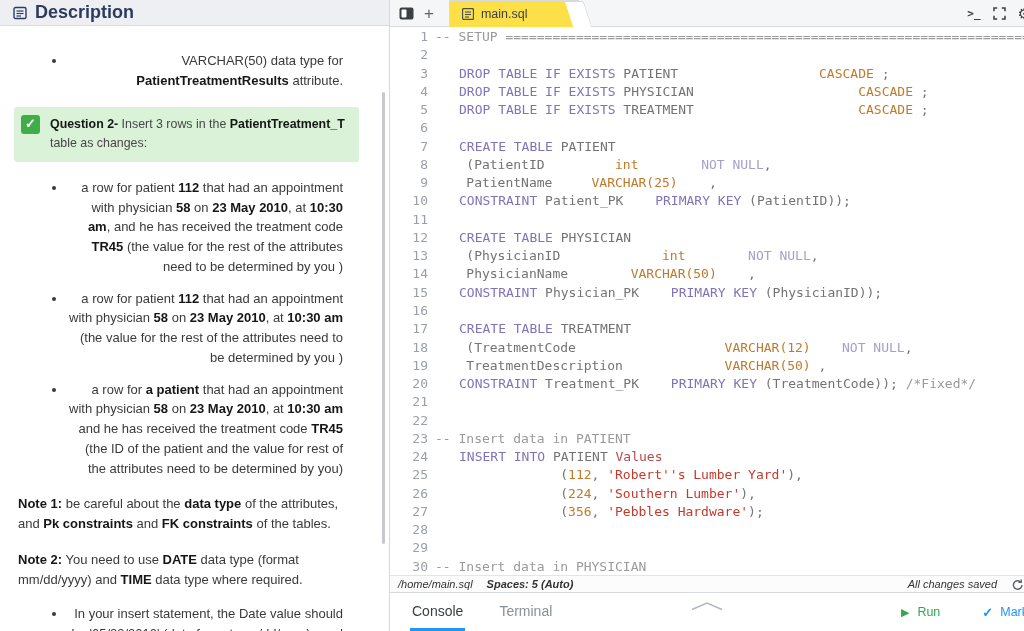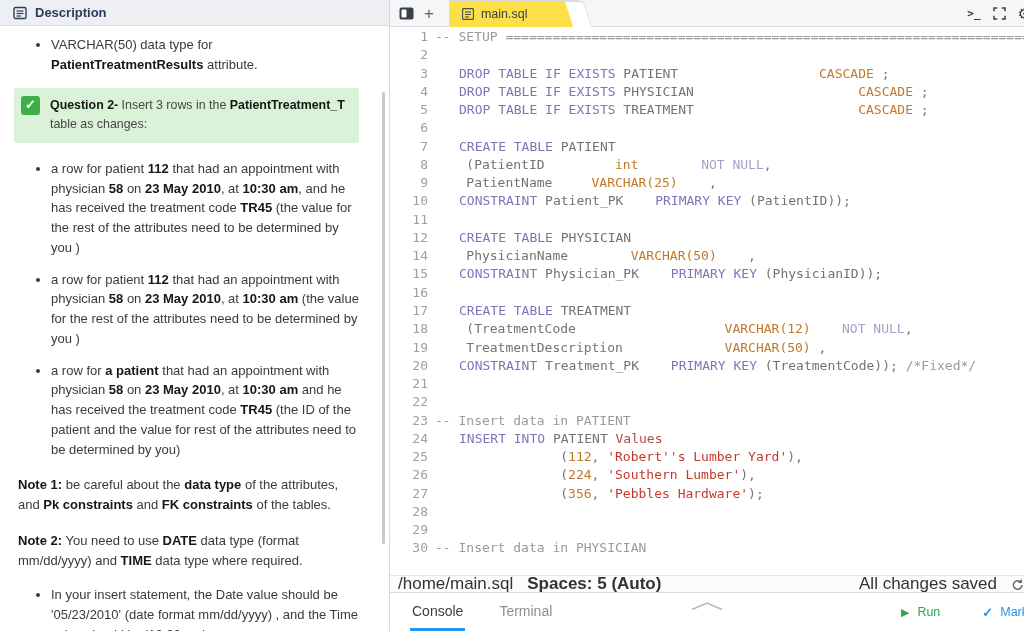--- a/index.html
+++ b/index.html
@@ -11,24 +11,24 @@
   *{margin:0;padding:0;box-sizing:border-box;}
   html,body{width:1024px;height:631px;overflow:hidden;}
   body{font-family:"Liberation Sans",sans-serif;background:#fff;color:#3a3a3a;}
   .app{display:flex;width:1024px;height:631px;}
 
   
   .left{flex:0 0 390px;width:390px;height:100%;position:relative;overflow:hidden;
         border-right:1px solid #d5d9de;display:flex;flex-direction:column;background:#fff;}
   .panel-header{height:26px;background:#edeff3;border-bottom:1px solid #d8dce1;
         display:flex;align-items:center;gap:8px;padding:0 13px;
-        color:var(--header_navy);font-size:13px;font-weight:600;flex:0 0 26px;}
+        color:var(--header_navy);font-size:18px;font-weight:600;flex:0 0 26px;}
   .panel-body{flex:1;padding:9px 30px 0 18px;font-size:13px;line-height:1.52;overflow:hidden;}
   .panel-body b{color:#161616;}
-  ul.blist{list-style:disc;padding-left:33px;margin:0;}
+  ul.blist{list-style:disc;padding-left:33px;margin:16px;text-align:right;}
   ul.blist li{margin-bottom:12px;}
   .qbox{background:var(--qbox_green);border-radius:3px;margin:13px 0 16px -4px;
         padding:8px 12px 9px 36px;position:relative;font-size:12.4px;line-height:1.55;color:#474747;}
   .qcheck{position:absolute;left:7px;top:8px;width:19px;height:19px;background:var(--check_green);
         color:#fff;border-radius:3px;display:flex;align-items:center;justify-content:center;
         font-size:13px;font-weight:bold;}
   .note{margin:16px 0 0;}
   .blist.tail{margin-top:15px;}
   .scroll-thumb{position:absolute;right:4px;top:92px;width:3px;height:452px;
         background:#c6cad0;border-radius:2px;}
@@ -53,21 +53,21 @@
   .editor{flex:1;background:#fff;overflow:hidden;font-family:"DejaVu Sans Mono",monospace;
         font-size:13px;line-height:18.28px;padding-top:1px;}
   .cl{white-space:pre;height:18.28px;}
   .ln{display:inline-block;width:38px;text-align:right;color:var(--linenum);}
   .ct{margin-left:7px;color:#3b3b3b;}
   .tk-p{color:#737373;} .tk-k{color:var(--kw);padding-left:24px;} .tk-k2{color:var(--kw2);text-align:center;}
   .tk-t{color:var(--type);} .tk-n{color:var(--num);} .tk-s{color:var(--str);}
   .tk-v{color:var(--val);} .tk-c{color:var(--comment);}
 
   .statusbar{height:17px;flex:0 0 17px;border-top:1px solid #e3e6e9;background:#fcfcfc;
-        display:flex;align-items:center;font-size:17px;color:#333;padding:0 6px 0 8px;gap:14px;overflow:hidden;}
+        display:flex;align-items:center;font-size:11px;color:#333;padding:0 6px 0 8px;gap:14px;overflow:hidden;font-style:italic;}
   .spaces{font-weight:bold;}
   .saved{margin-left:auto;}
   .sync-icon{display:flex;align-items:center;margin-right:-6px;}
 
   .bottombar{height:39px;flex:0 0 39px;border-top:1px solid #d7dade;display:flex;align-items:stretch;
         padding:0 0 0 20px;position:relative;background:#fff;overflow:hidden;}
   .btab{display:flex;align-items:center;padding:0 2px;margin-right:32px;font-size:14px;
         color:#8a9095;border-bottom:3px solid transparent;cursor:pointer;}
   .btab.active{color:#3c4043;border-bottom-color:var(--accent_blue);}
   .collapse{position:absolute;left:50%;transform:translateX(-50%);top:4px;cursor:pointer;}
@@ -164,20 +164,21 @@
         <div class="cl"><span class="ln">3</span><span class="ct"><span class="tk-k">DROP TABLE IF EXISTS</span><span class="tk-p"> PATIENT                  </span><span class="tk-t">CASCADE</span><span class="tk-p"> ;</span></span></div>
         <div class="cl"><span class="ln">4</span><span class="ct"><span class="tk-k">DROP TABLE IF EXISTS</span><span class="tk-p"> PHYSICIAN                     </span><span class="tk-t">CASCADE</span><span class="tk-p"> ;</span></span></div>
         <div class="cl"><span class="ln">5</span><span class="ct"><span class="tk-k">DROP TABLE IF EXISTS</span><span class="tk-p"> TREATMENT                     </span><span class="tk-t">CASCADE</span><span class="tk-p"> ;</span></span></div>
         <div class="cl"><span class="ln">6</span><span class="ct"></span></div>
         <div class="cl"><span class="ln">7</span><span class="ct"><span class="tk-k">CREATE TABLE</span><span class="tk-p"> PATIENT</span></span></div>
         <div class="cl"><span class="ln">8</span><span class="ct"><span class="tk-p">    (PatientID         </span><span class="tk-t">int</span><span class="tk-p">        </span><span class="tk-k2">NOT NULL</span><span class="tk-p">,</span></span></div>
         <div class="cl"><span class="ln">9</span><span class="ct"><span class="tk-p">    PatientName     </span><span class="tk-t">VARCHAR(25)</span><span class="tk-p">    ,</span></span></div>
         <div class="cl"><span class="ln">10</span><span class="ct"><span class="tk-k">CONSTRAINT</span><span class="tk-p"> Patient_PK </span><span class="tk-k">PRIMARY KEY</span><span class="tk-p"> (PatientID));</span></span></div>
         <div class="cl"><span class="ln">11</span><span class="ct"></span></div>
         <div class="cl"><span class="ln">12</span><span class="ct"><span class="tk-k">CREATE TABLE</span><span class="tk-p"> PHYSICIAN</span></span></div>
+        <div class="cl"><span class="ln">13</span><span class="ct"><span class="tk-p">    (PhysicianID             </span><span class="tk-t">int</span><span class="tk-p">        </span><span class="tk-k2">NOT NULL</span><span class="tk-p">,</span></span></div>
         <div class="cl"><span class="ln">14</span><span class="ct"><span class="tk-p">    PhysicianName        </span><span class="tk-t">VARCHAR(50)</span><span class="tk-p">    ,</span></span></div>
         <div class="cl"><span class="ln">15</span><span class="ct"><span class="tk-k">CONSTRAINT</span><span class="tk-p"> Physician_PK </span><span class="tk-k">PRIMARY KEY</span><span class="tk-p"> (PhysicianID));</span></span></div>
         <div class="cl"><span class="ln">16</span><span class="ct"></span></div>
         <div class="cl"><span class="ln">17</span><span class="ct"><span class="tk-k">CREATE TABLE</span><span class="tk-p"> TREATMENT</span></span></div>
         <div class="cl"><span class="ln">18</span><span class="ct"><span class="tk-p">    (TreatmentCode                   </span><span class="tk-t">VARCHAR(12)</span><span class="tk-p">    </span><span class="tk-k2">NOT NULL</span><span class="tk-p">,</span></span></div>
         <div class="cl"><span class="ln">19</span><span class="ct"><span class="tk-p">    TreatmentDescription             </span><span class="tk-t">VARCHAR(50)</span><span class="tk-p"> ,</span></span></div>
         <div class="cl"><span class="ln">20</span><span class="ct"><span class="tk-k">CONSTRAINT</span><span class="tk-p"> Treatment_PK </span><span class="tk-k">PRIMARY KEY</span><span class="tk-p"> (TreatmentCode)); </span><span class="tk-c">/*Fixed*/</span></span></div>
         <div class="cl"><span class="ln">21</span><span class="ct"></span></div>
         <div class="cl"><span class="ln">22</span><span class="ct"></span></div>
         <div class="cl"><span class="ln">23</span><span class="ct"><span class="tk-c">-- Insert data in PATIENT</span></span></div>

